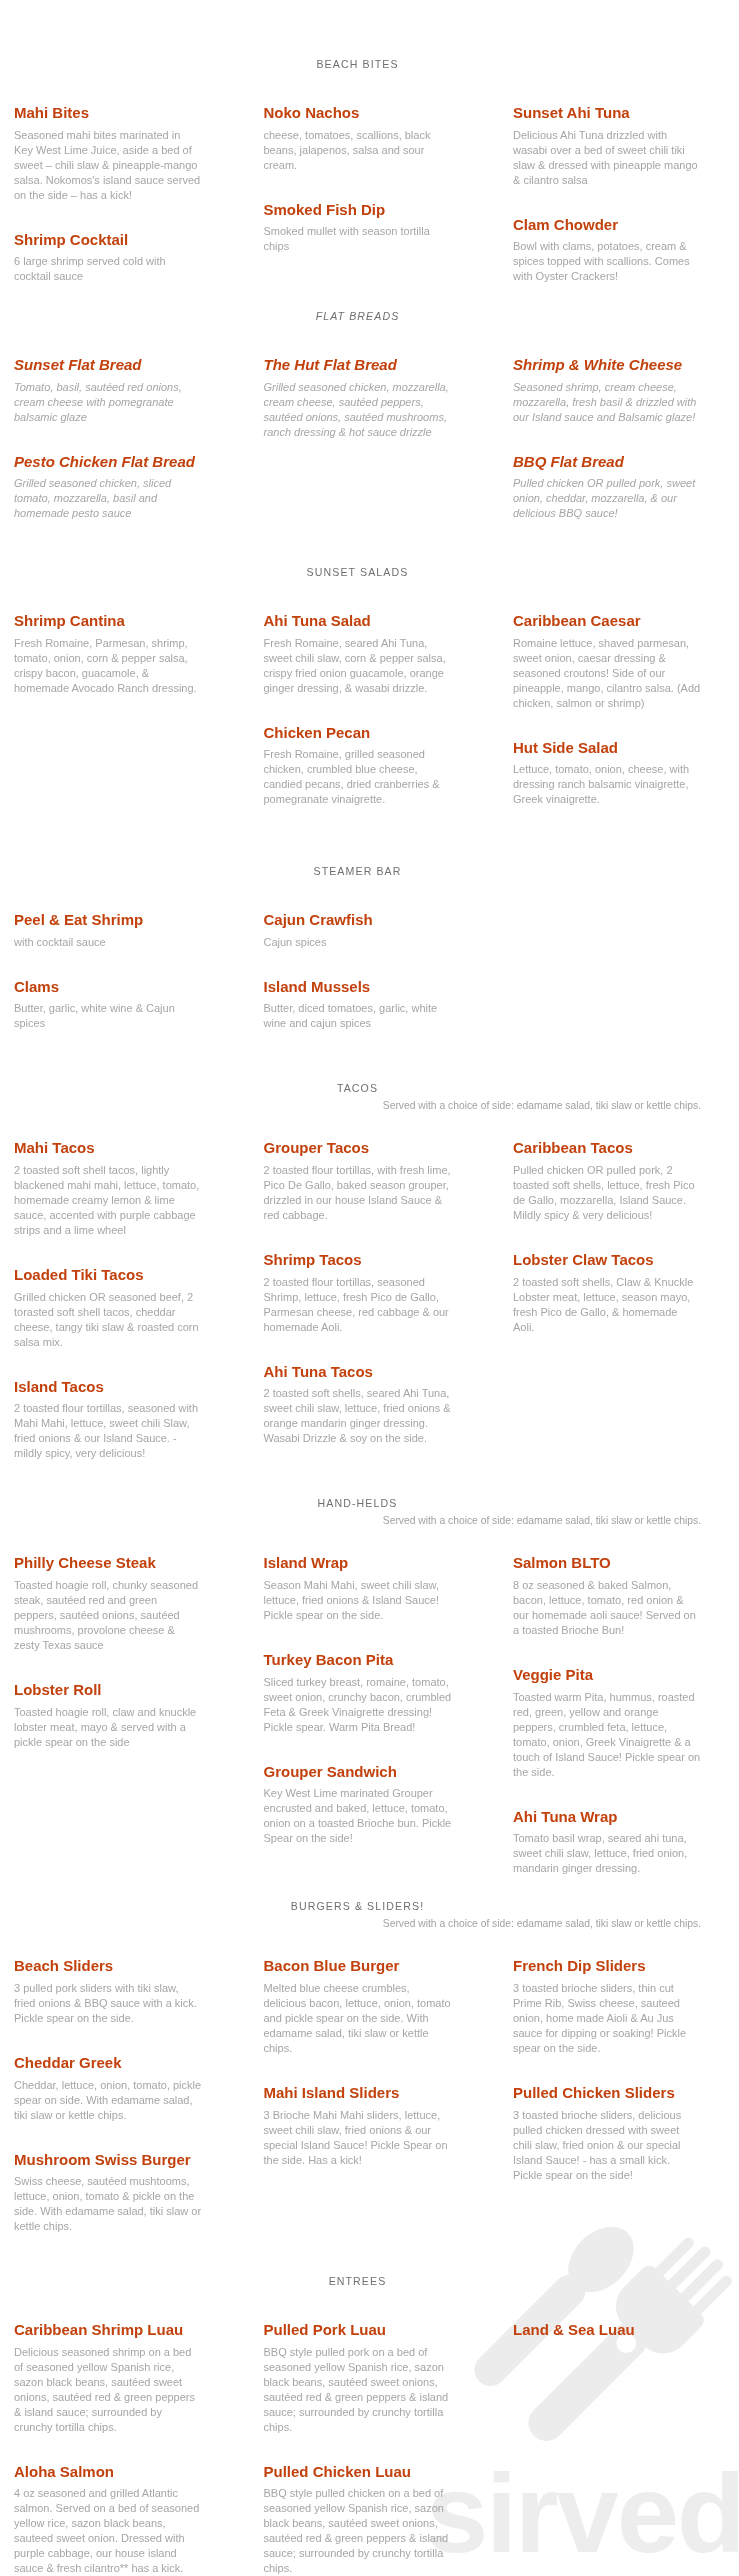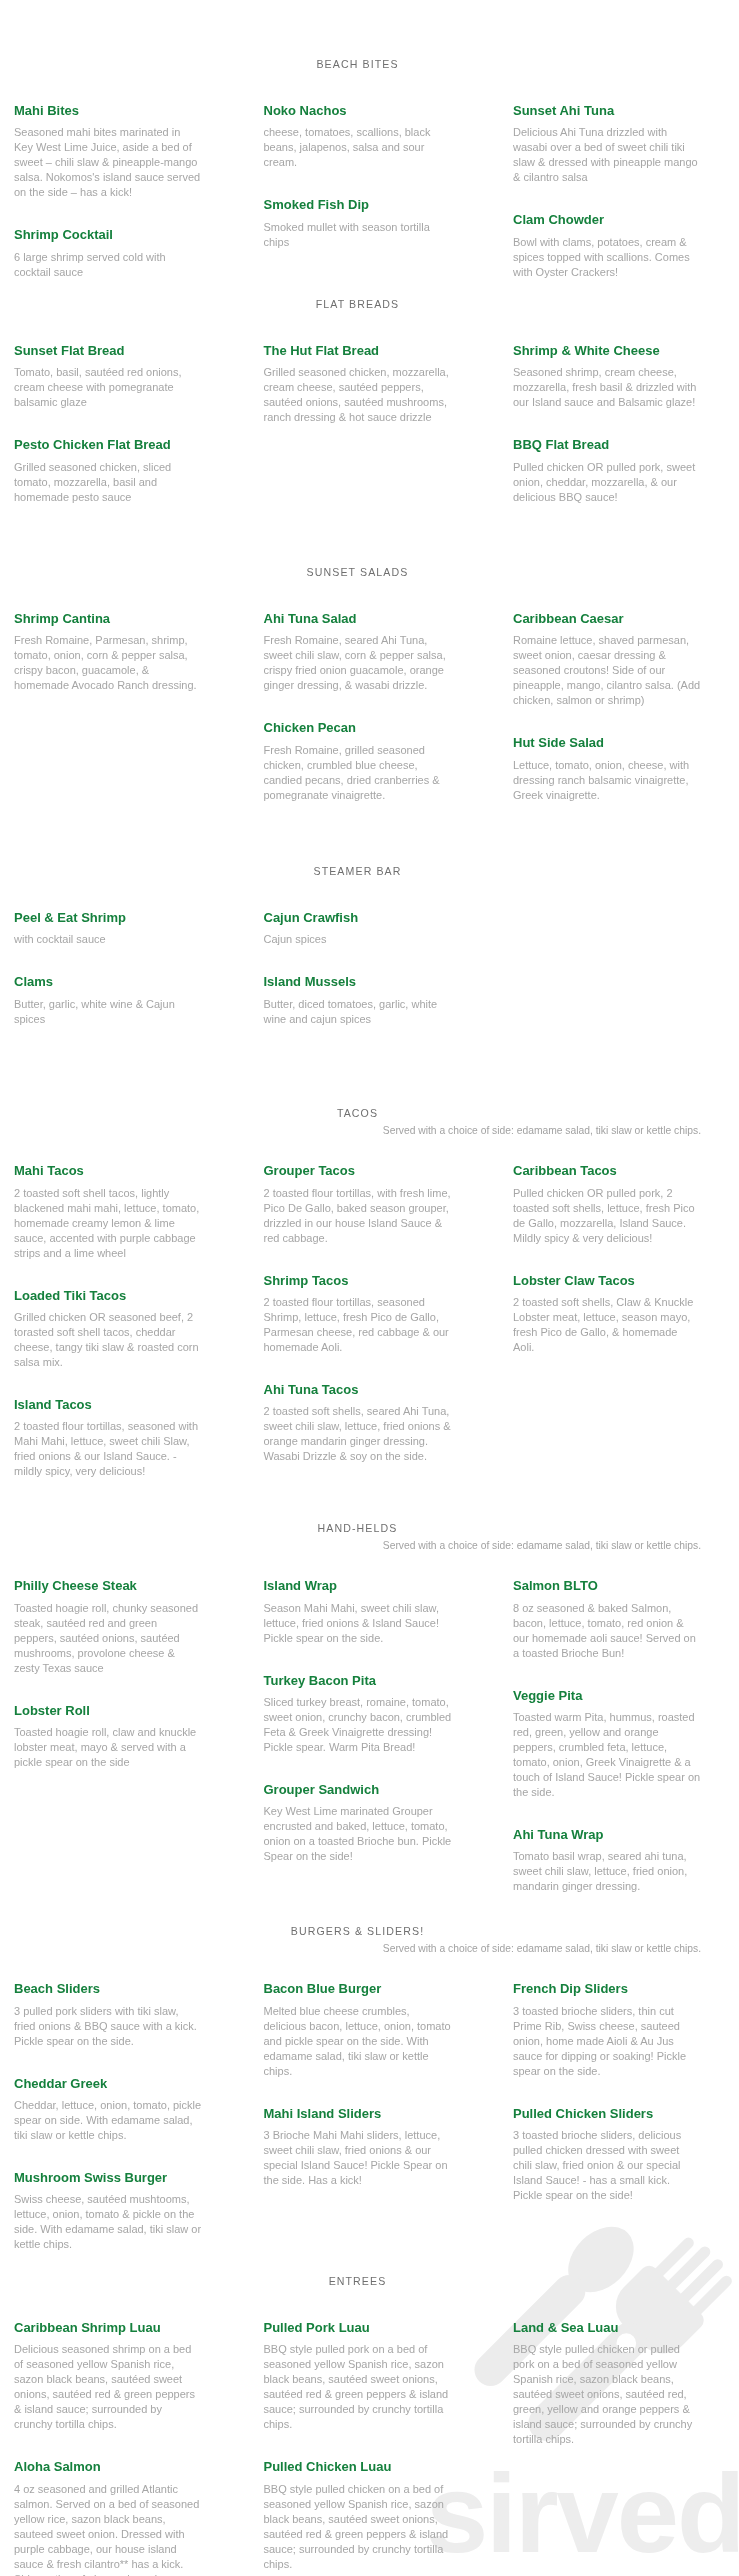--- a/index.html
+++ b/index.html
@@ -44,38 +44,38 @@
     box-sizing: border-box;
   }
   .section-title {
     margin: 0 0 34px 0;
     text-align: center;
     font-size: 10.6px;
     font-weight: 400;
     letter-spacing: 1.1px;
     color: #6f6f6f;
   }
-  .has-subtitle .section-title { margin-bottom: 6.4px; margin-top: 25px; }
+  .has-subtitle .section-title { margin-bottom: 6.4px; }
   .section-subtitle {
     margin: 0 0 28px 0;
     text-align: right;
     font-size: 10.3px;
     color: #a2a2a2;
   }
   .cols {
     display: flex;
     justify-content: space-between;
   }
   .col { width: 188px; }
   .menu-item { margin-bottom: 28px; }
   .item-name {
     margin: 0 0 6.4px 0;
-    font-size: 13px;
+    font-size: 15px;
     font-weight: 700;
-    color: #15803d;
+    color: #c2410c;
     line-height: 1.15;
   }
   .item-desc {
     margin: 0;
     font-size: 11px;
     line-height: 15px;
     color: #a6a6a6;
   }
 </style>
 </head>
@@ -130,21 +130,21 @@
             <h3 class="item-name">Sunset Ahi Tuna</h3>
             <p class="item-desc">Delicious Ahi Tuna drizzled with wasabi over a bed of sweet chili tiki slaw &amp; dressed with pineapple mango &amp; cilantro salsa</p>
           </div>
           <div class="menu-item">
             <h3 class="item-name">Clam Chowder</h3>
             <p class="item-desc">Bowl with clams, potatoes, cream &amp; spices topped with scallions. Comes with Oyster Crackers!</p>
           </div>
         </div>
       </div>
     </section>
-    <section class="menu-section" style="top: 298px;">
+    <section class="menu-section" style="top: 310px; font-style: italic;">
       <h2 class="section-title">FLAT BREADS</h2>
       <div class="cols">
         <div class="col">
           <div class="menu-item">
             <h3 class="item-name">Sunset Flat Bread</h3>
             <p class="item-desc">Tomato, basil, sautéed red onions, cream cheese with pomegranate balsamic glaze</p>
           </div>
           <div class="menu-item">
             <h3 class="item-name">Pesto Chicken Flat Bread</h3>
             <p class="item-desc">Grilled seasoned chicken, sliced tomato, mozzarella, basil and homemade pesto sauce</p>
@@ -372,19 +372,18 @@
             <p class="item-desc">BBQ style pulled pork on a bed of seasoned yellow Spanish rice, sazon black beans, sautéed sweet onions, sautéed red &amp; green peppers &amp; island sauce; surrounded by crunchy tortilla chips.</p>
           </div>
           <div class="menu-item">
             <h3 class="item-name">Pulled Chicken Luau</h3>
             <p class="item-desc">BBQ style pulled chicken on a bed of seasoned yellow Spanish rice, sazon black beans, sautéed sweet onions, sautéed red &amp; green peppers &amp; island sauce; surrounded by crunchy tortilla chips.</p>
           </div>
         </div>
         <div class="col">
           <div class="menu-item">
             <h3 class="item-name">Land &amp; Sea Luau</h3>
-            <p class="item-desc">BBQ style pulled chicken or pulled pork on a bed of seasoned yellow Spanish rice, sazon black beans, sautéed sweet onions, sautéed red, green, yellow and orange peppers &amp; island sauce; surrounded by crunchy tortilla chips.</p>
           </div>
         </div>
       </div>
     </section>
   </div>
 
 
 </body></html>

